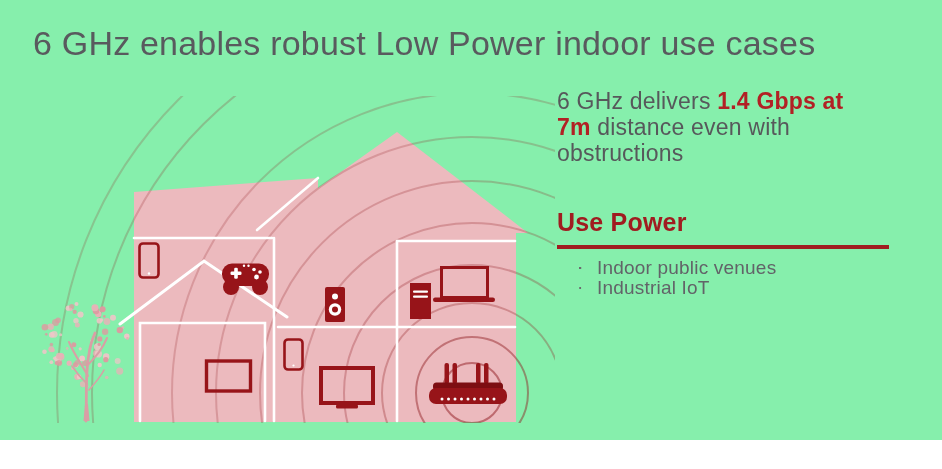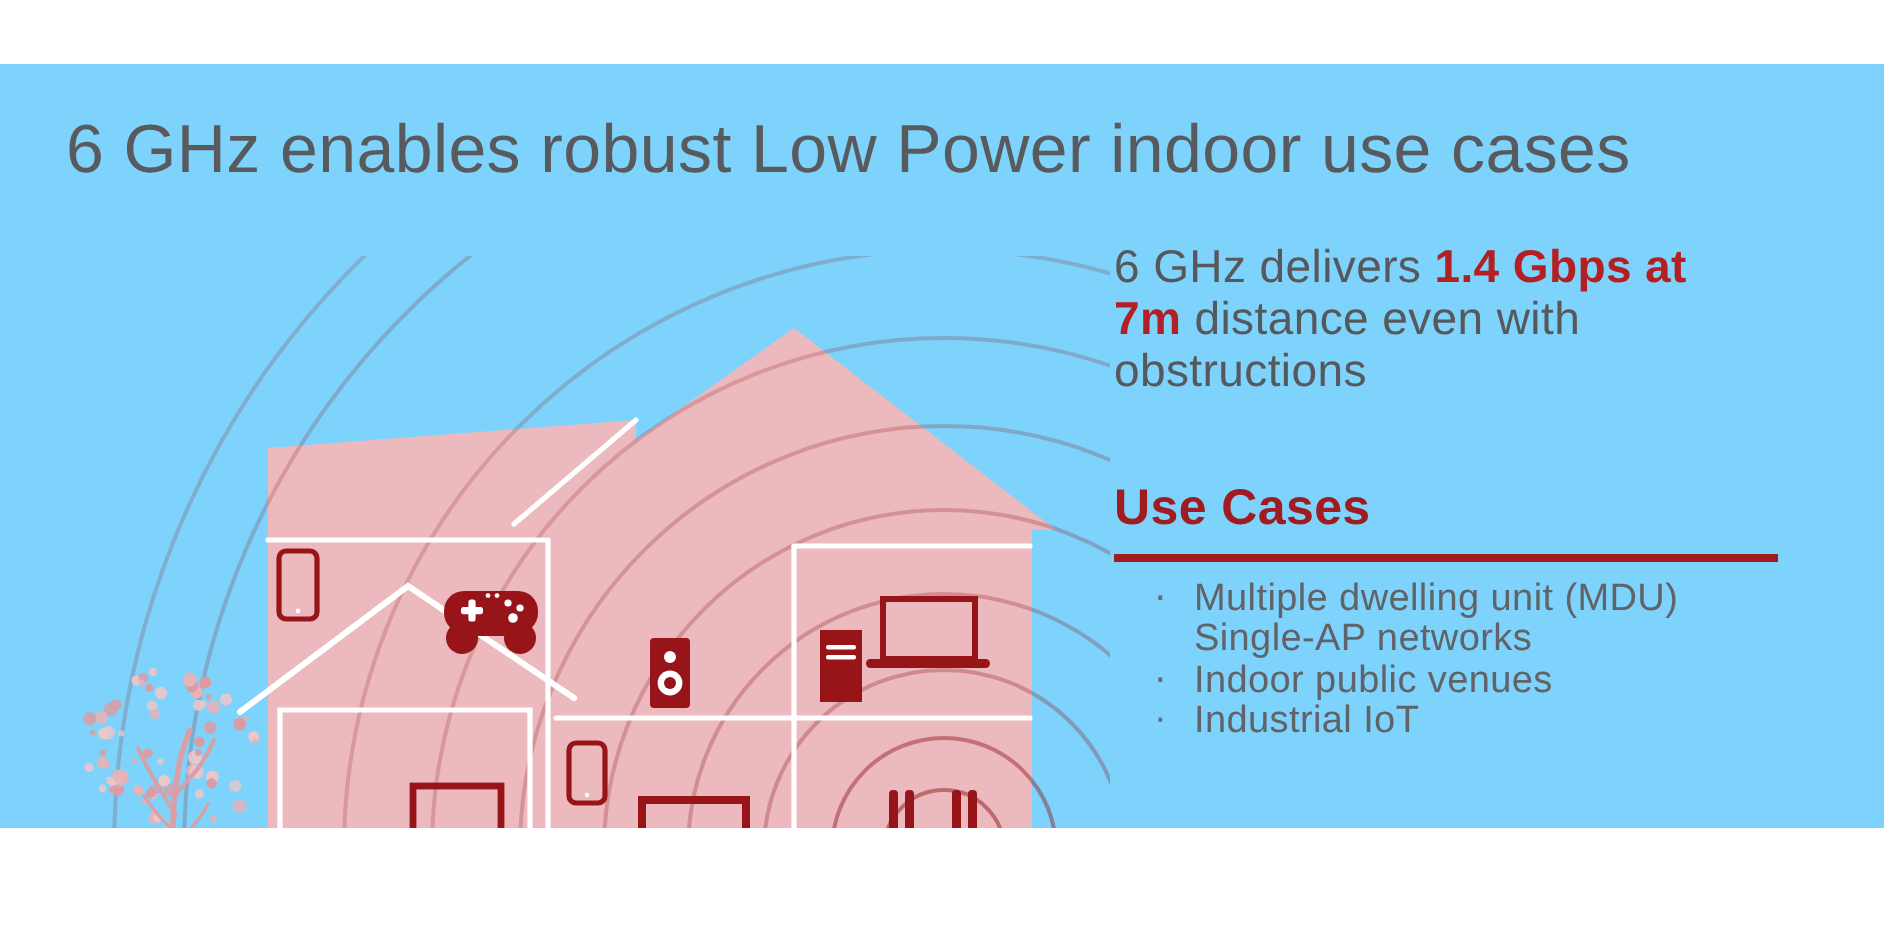--- a/index.html
+++ b/index.html
@@ -1,22 +1,21 @@
 <!DOCTYPE html>
 <html style="--accent-red: #a01c20; --highlight-red: #b22024; --house-pink: #ecbabe; --device-red: #971419; --title-gray: #595a5e; --body-gray: #57585b;"><head>
 <meta charset="utf-8">
 <style>
   html,body{margin:0;padding:0;background:#ffffff;}
   .slide{
     position:relative;
-    width:942px;height:382px;
-    background:#7dd3fc;
+    width:942px;height:440px;
+    background:#86efac;
     overflow:hidden;
     font-family:"Liberation Sans",sans-serif;
-    margin-top:32px;
   }
   .title{
     position:absolute;left:33px;top:24px;margin:0;
     font-size:34px;font-weight:300;letter-spacing:.2px;
     color:var(--title-gray,#595a5e);
     white-space:nowrap;
   }
   .illustration{position:absolute;left:0;top:0;}
   .right-col{position:absolute;left:557px;top:88px;width:352px;}
   .intro{
@@ -242,24 +241,24 @@
       <path class="trunk" style="stroke-width:1.6" d="M87,384 C80,377 76,372 72,366"></path>
       <path d="M83.5,421 L89.5,421 L88,404 L85,404 Z" fill="#d99fa5"></path>
     </g>
   </svg>
 
   <div class="right-col">
     <p class="intro"><span>6 GHz delivers </span><b>1.4 Gbps at 7m</b><span> distance even with obstructions</span></p>
   </div>
 
   <div class="usecases">
-    <h2 class="uc-heading">Use Cases</h2>
+    <h2 class="uc-heading">Use Power</h2>
     <div class="uc-divider"></div>
     <ul class="uc-list">
         <li><span class="bullet">·</span></li>
-        <li><span class="bullet">·</span><span>Multiple dwelling unit (MDU) Single-AP networks</span></li>
+        <li><span class="bullet">·</span></li>
         <li><span class="bullet">·</span></li>
         <li><span class="bullet">·</span><span>Indoor public venues</span></li>
         <li><span class="bullet">·</span><span>Industrial IoT</span></li>
       </ul>
   </div>
 
 </div>
 
 </body></html>

